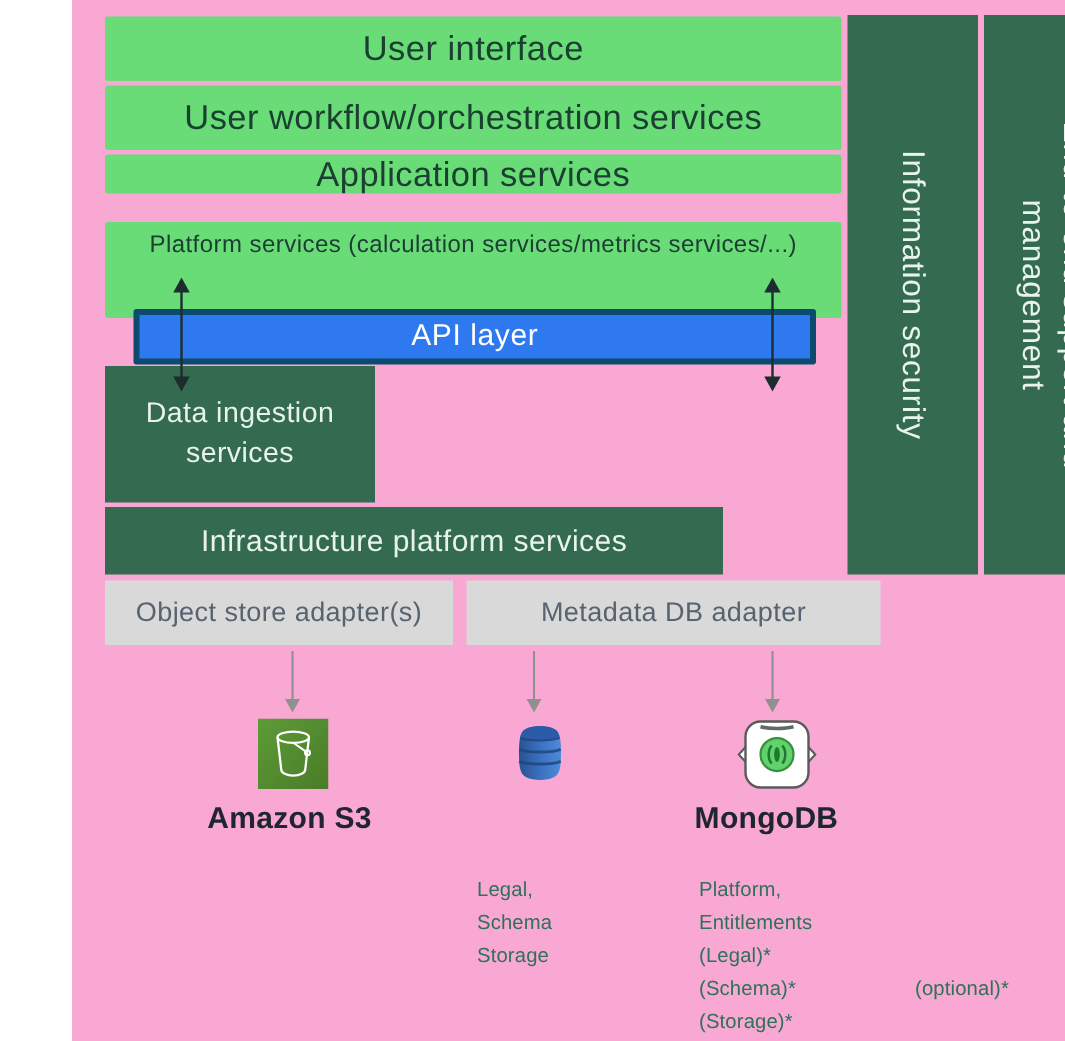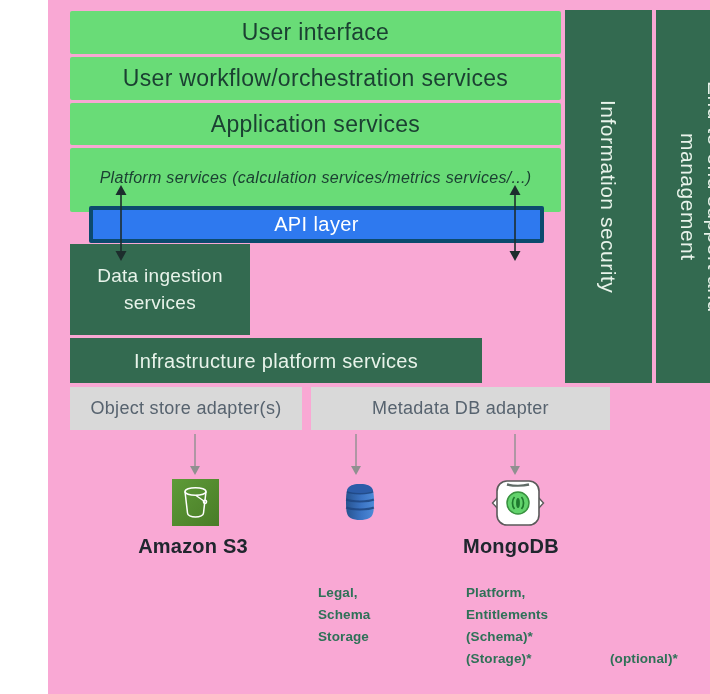--- a/index.html
+++ b/index.html
@@ -9,43 +9,43 @@
   }
   .abs { position:absolute; box-sizing:border-box; }
 
   
   .lg-bar {
     background:#69DC77; color:#1B4032; display:flex; align-items:center; justify-content:center;
     font-size:23px; letter-spacing:.3px; border-radius:2px;
   }
   .bar1 { left:22px; top:11px;  width:491px; height:43px; }
   .bar2 { left:22px; top:57px;  width:491px; height:43px; }
-  .bar3 { left:22px; top:103px; width:491px; height:42px; }
-  .bar4 { left:22px; top:148px; width:491px; height:64px; align-items:flex-start; padding-top:21px; font-size:16px;font-style:italic; }
+  .bar3 { left:22px; top:103px; width:491px; height:26px; }
+  .bar4 { left:22px; top:148px; width:491px; height:64px; align-items:flex-start; padding-top:7px; font-size:16px; }
 
   
   .api {
     left:41px; top:206px; width:455px; height:37px; background:#2E79EF; border:4px solid #0c4a6e;
     color:#ffffff; font-size:20px; display:flex; align-items:center; justify-content:center;
     letter-spacing:.4px; z-index:3; border-radius:2px;
   }
 
   
   .dg { background:#336A50; color:#E8F3EA; display:flex; flex-direction:column; align-items:center; justify-content:center; font-size:19px; letter-spacing:.3px; line-height:1.4; }
   .box-ingest { left:22px;  top:244px; width:180px; height:91px; }
   .box-platform { left:205px; top:244px; width:309px; height:91px; }
   .infra { left:22px; top:338px; width:412px; height:45px; font-size:20px; flex-direction:row; }
 
   
   .adapter {
     background:#D9D9D9; color:#57636F; display:flex; align-items:center; justify-content:center;
     font-size:18px; letter-spacing:.3px;
   }
   .adapter1 { left:22px;  top:387px; width:232px; height:43px; }
-  .adapter2 { left:263px; top:387px; width:299px; height:43px; }
+  .adapter2 { left:263px; top:387px; width:276px; height:43px; }
 
   
   .vbar {
     background:#336A50; color:#E8F3EA; writing-mode:vertical-rl;
     display:flex; flex-direction:column; justify-content:center; align-items:center;
     font-size:21px; letter-spacing:.5px;
   }
   .vbar .vline { line-height:1.3; white-space:nowrap; }
   .vbar1 { left:517px; top:10px; width:87px; height:373px; }
   .vbar2 { left:608px; top:10px; width:92px; height:373px; }
@@ -53,21 +53,21 @@
   
   .arrow { z-index:4; }
 
   
   .ds-label { color:#20262E; font-weight:bold; font-size:20px; text-align:center; letter-spacing:.2px; }
   .lbl-s3     { left:85px;  top:535px; width:120px; }
   .lbl-dynamo { left:251px; top:535px; width:120px; }
   .lbl-mongo  { left:403px; top:535px; width:120px; }
 
   
-  .note { color:#2E7157; font-weight:bold; font-size:13.5px; line-height:22px; letter-spacing:.1px; }
+  .note { color:#2E7157; font-weight:normal; font-size:13.5px; line-height:22px; letter-spacing:.1px; }
   .noteA { left:270px; top:582px; width:110px; }
   .noteB { left:418px; top:582px; width:130px; }
   .noteC { left:562px; top:648px; width:110px; line-height:22px; }
 </style>
 </head>
 <body>
 
 <div class="stage">
 
   <div class="abs lg-bar bar1">User interface</div>
@@ -165,18 +165,19 @@
   <div class="abs ds-label lbl-mongo">MongoDB</div>
 
   <div class="abs note noteA">
     <div>Legal,</div>
     <div>Schema</div>
     <div>Storage</div>
   </div>
   <div class="abs note noteB">
     <div>Platform,</div>
     <div>Entitlements</div>
+    <div>(Legal)*</div>
     <div>(Schema)*</div>
     <div>(Storage)*</div>
   </div>
   <div class="abs note noteC">(optional)*</div>
 
 </div>
 
 </body></html>

